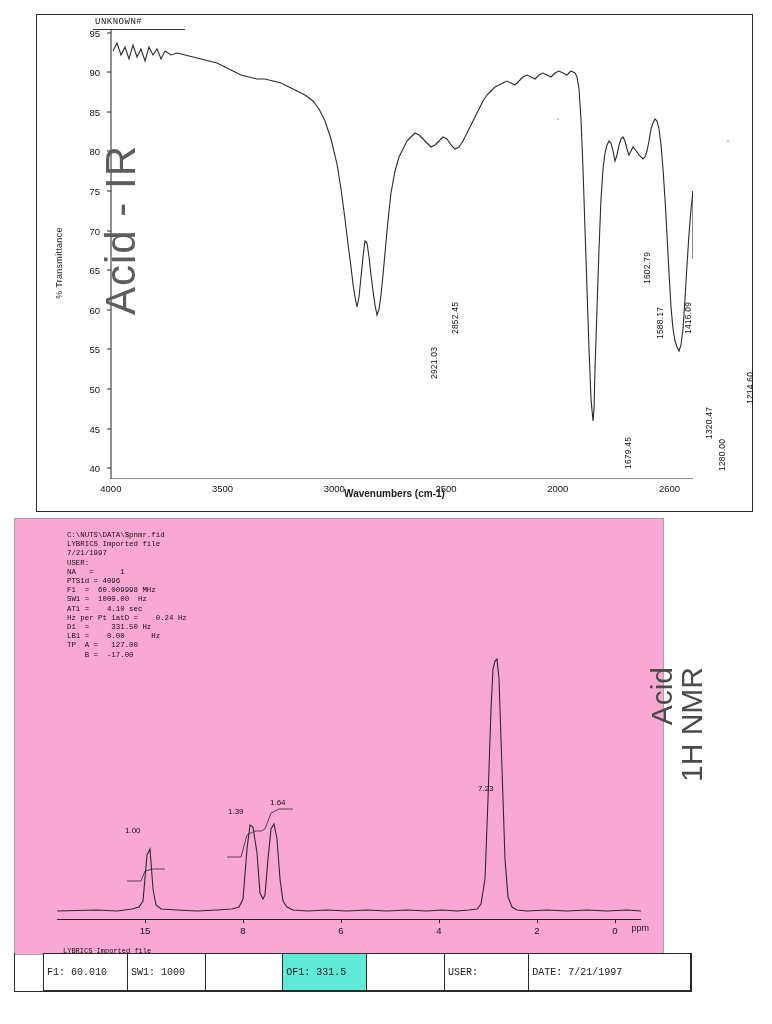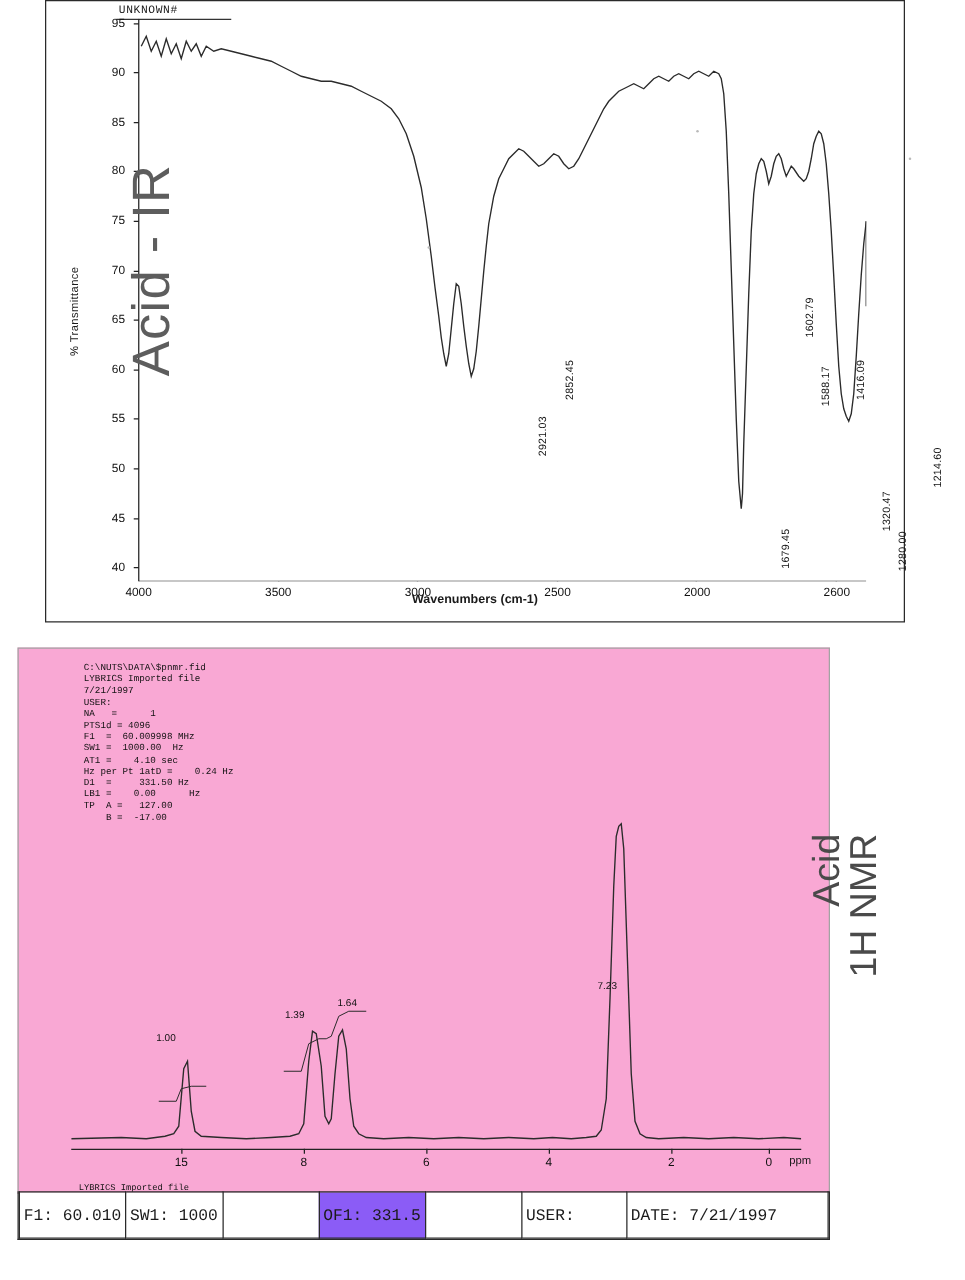--- a/index.html
+++ b/index.html
@@ -1,19 +1,19 @@
 <!DOCTYPE html>
 <html><head>
 <meta charset="utf-8">
 <style>
   html,body{margin:0;padding:0;background:#ffffff;}
   body{width:772px;height:1024px;font-family:"Liberation Sans",sans-serif;color:#1a1a1a;position:relative;overflow:hidden;}
 
   
-  #ir-panel{position:absolute;left:36px;top:0;width:686px;height:496px;border:1px solid #2a2a2a;background:#fff;}
+  #ir-panel{position:absolute;left:36px;top:14px;width:686px;height:496px;border:1px solid #2a2a2a;background:#fff;padding-left:29px;}
   #ir-plot{position:absolute;left:68px;top:14px;width:588px;height:450px;}
   #ir-axes{position:absolute;left:0;top:0;width:100%;height:100%;}
   .ir-ytick{position:absolute;right:100%;margin-right:5px;transform:translateY(-50%);font-size:9.5px;color:#111;white-space:nowrap;}
   .ir-xtick{position:absolute;top:100%;margin-top:4px;transform:translateX(-50%);font-size:9.5px;color:#111;white-space:nowrap;}
   #ir-ylabel{position:absolute;left:22px;top:50%;transform:translate(-50%,-50%) rotate(-90deg);font-size:9px;letter-spacing:.3px;white-space:nowrap;}
   #ir-xlabel{position:absolute;left:50%;bottom:12px;transform:translateX(-50%);font-size:10px;font-weight:bold;white-space:nowrap;text-align:right;}
   #ir-unknown{position:absolute;left:58px;top:2px;font-size:9px;font-family:"Liberation Mono",monospace;letter-spacing:.5px;}
   #ir-unknown-rule{position:absolute;left:56px;top:14px;width:92px;height:1px;background:#333;}
   #ir-title{position:absolute;left:60px;top:300px;transform-origin:left top;transform:rotate(-90deg);font-size:42px;color:#5d5d5d;letter-spacing:1px;white-space:nowrap;}
   .ir-peaklabel{position:absolute;transform-origin:left bottom;transform:rotate(-90deg);font-size:8.5px;font-family:"Liberation Sans",sans-serif;color:#111;white-space:nowrap;letter-spacing:.2px;}
@@ -26,24 +26,24 @@
   #nmr-axis{position:absolute;left:42px;top:400px;width:584px;height:1px;background:#222;}
   .nmr-xtick{position:absolute;top:406px;transform:translateX(-50%);font-size:9.5px;color:#111;}
   .nmr-xtick-mark{position:absolute;top:400px;width:1px;height:4px;background:#222;}
   #nmr-ppm{position:absolute;right:14px;top:404px;font-size:9px;}
   .nmr-int{position:absolute;font-size:8px;color:#111;white-space:nowrap;}
   #nmr-title1{position:absolute;right:18px;top:148px;transform-origin:right top;transform:rotate(-90deg) translate(-0%,0);font-size:30px;color:#4a4a4a;white-space:nowrap;}
   #nmr-title2{position:absolute;right:-12px;top:148px;transform-origin:right top;transform:rotate(-90deg);font-size:30px;color:#4a4a4a;white-space:nowrap;}
   #nmr-footer-note{position:absolute;left:48px;bottom:-1px;font-family:"Liberation Mono",monospace;font-size:7px;color:#111;}
 
   
-  #nmr-table{position:absolute;left:14px;top:953px;width:648px;height:38px;border:1px solid #2a2a2a;border-top:none;font-family:"Liberation Mono",monospace;font-size:13px;}
+  #nmr-table{position:absolute;left:14px;top:953px;width:648px;height:38px;border:1px solid #2a2a2a;border-top:none;font-family:"Liberation Mono",monospace;font-size:10px;padding-left:28px;}
   #nmr-table table{width:100%;height:100%;border-collapse:collapse;}
   #nmr-table td{border:1px solid #2a2a2a;padding:1px 3px;vertical-align:middle;white-space:nowrap;}
-  td.shade{background:#8b5cf6;}
+  td.shade{background:#5eead4;}
   td.plain{background:#fff;}
   .col1{width:13%}.col2{width:12%}.col3{width:12%}.col4{width:13%}.col5{width:12%}.col6{width:13%}.col7{width:25%}
 </style>
 </head>
 <body>
 
 <div id="ir-panel">
 
   <div id="ir-unknown">UNKNOWN#</div>
   <div id="ir-unknown-rule"></div>

